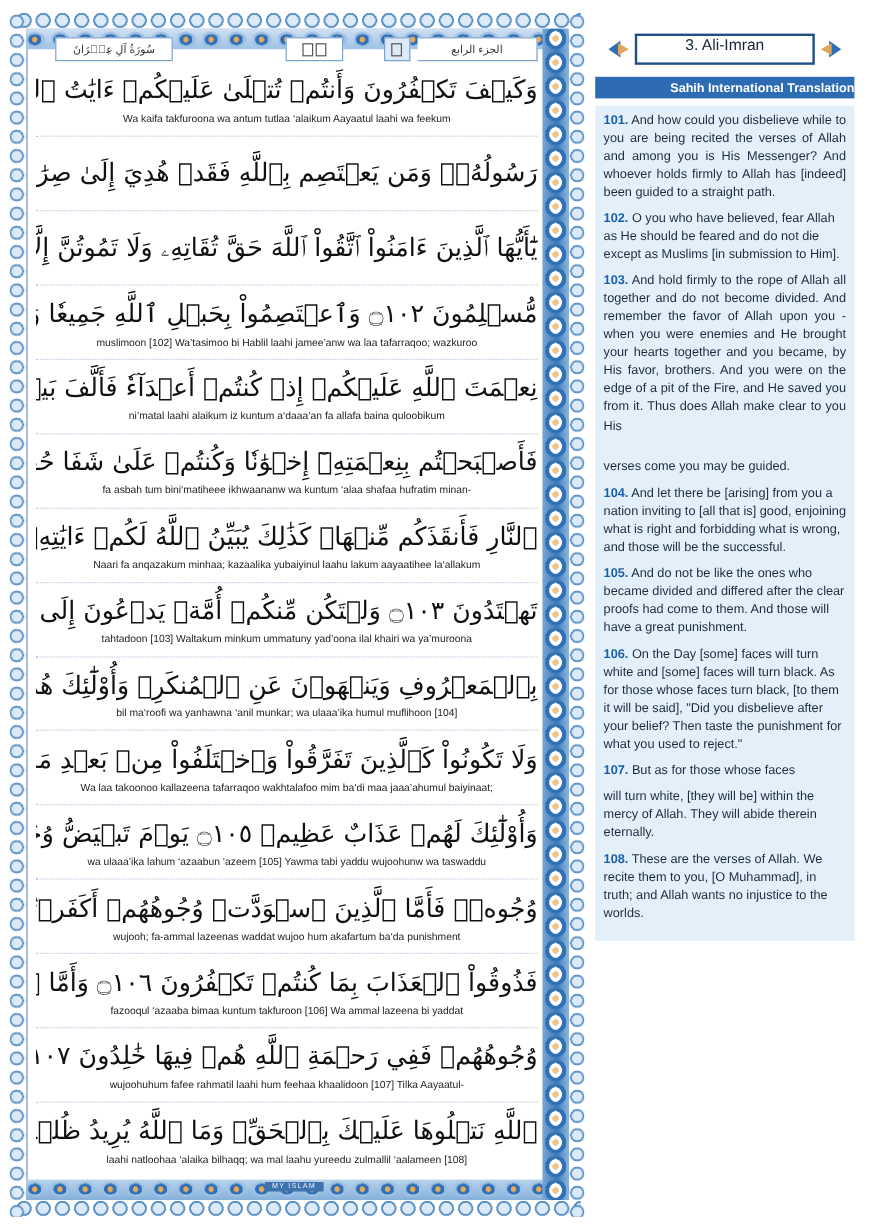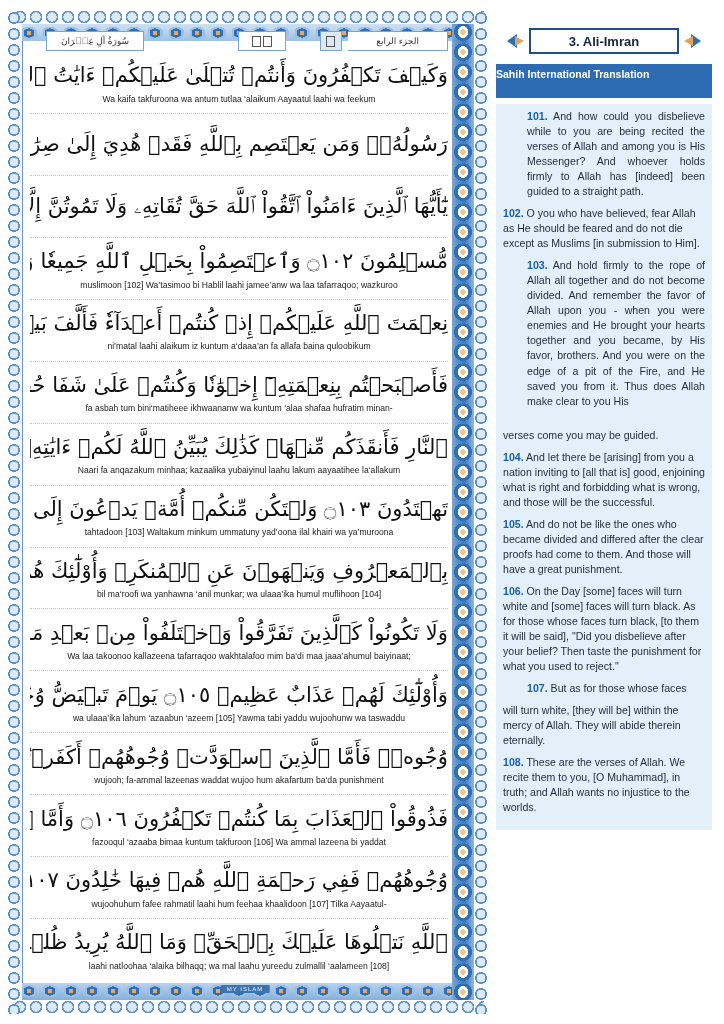--- a/index.html
+++ b/index.html
@@ -186,23 +186,23 @@
     display: flex;
     align-items: center;
     justify-content: center;
     height: 30px;
     margin-bottom: 8px;
   }
   .title-box {
     border: 2px solid #1f4f86;
     height: 26px;
     min-width: 150px;
-    display: flex; align-items: center; justify-content: center;
+    display: flex; justify-content: center;
     font-size: 13px;
-    font-weight: bold;
+    font-weight: normal;
     color: #15243a;
     background: #fff;
     padding: 0 16px;
   }
   .title-orn {
     width: 22px; height: 22px;
     position: relative;
   }
   .title-orn::before {
     content:""; position:absolute; top:4px; left:0;
@@ -214,33 +214,33 @@
     border-style: solid; border-width: 5px 0 5px 9px;
     border-color: transparent transparent transparent #e0a45f;
   }
   .title-orn.right { transform: scaleX(-1); }
 
   .trans-banner {
     background: #2d6cb3;
     color: #ffffff;
     font-size: 10.5px;
     font-weight: bold;
-    text-align: left;
-    padding: 4px 0 18px;
+    text-align: right;
+    padding: 4px 0 2px;
     margin-bottom: 6px;
   }
   .verses {
     background: #e3f0fa;
     padding: 5px 7px 8px 7px;
     font-size: 10.6px;
     line-height: 1.42;
     color: #1d2b3a;
   }
   .verse { margin-bottom: 7px; }
-  .verse.just { text-align: justify; margin-left: 24px; }
+  .verse.just { text-align: justify; }
   .vnum {
     color: #1a5fa8;
     font-weight: bold;
   }
   .vgap { height: 12px; }
 </style>
 </head>
 <body>
 
 <div class="page">

